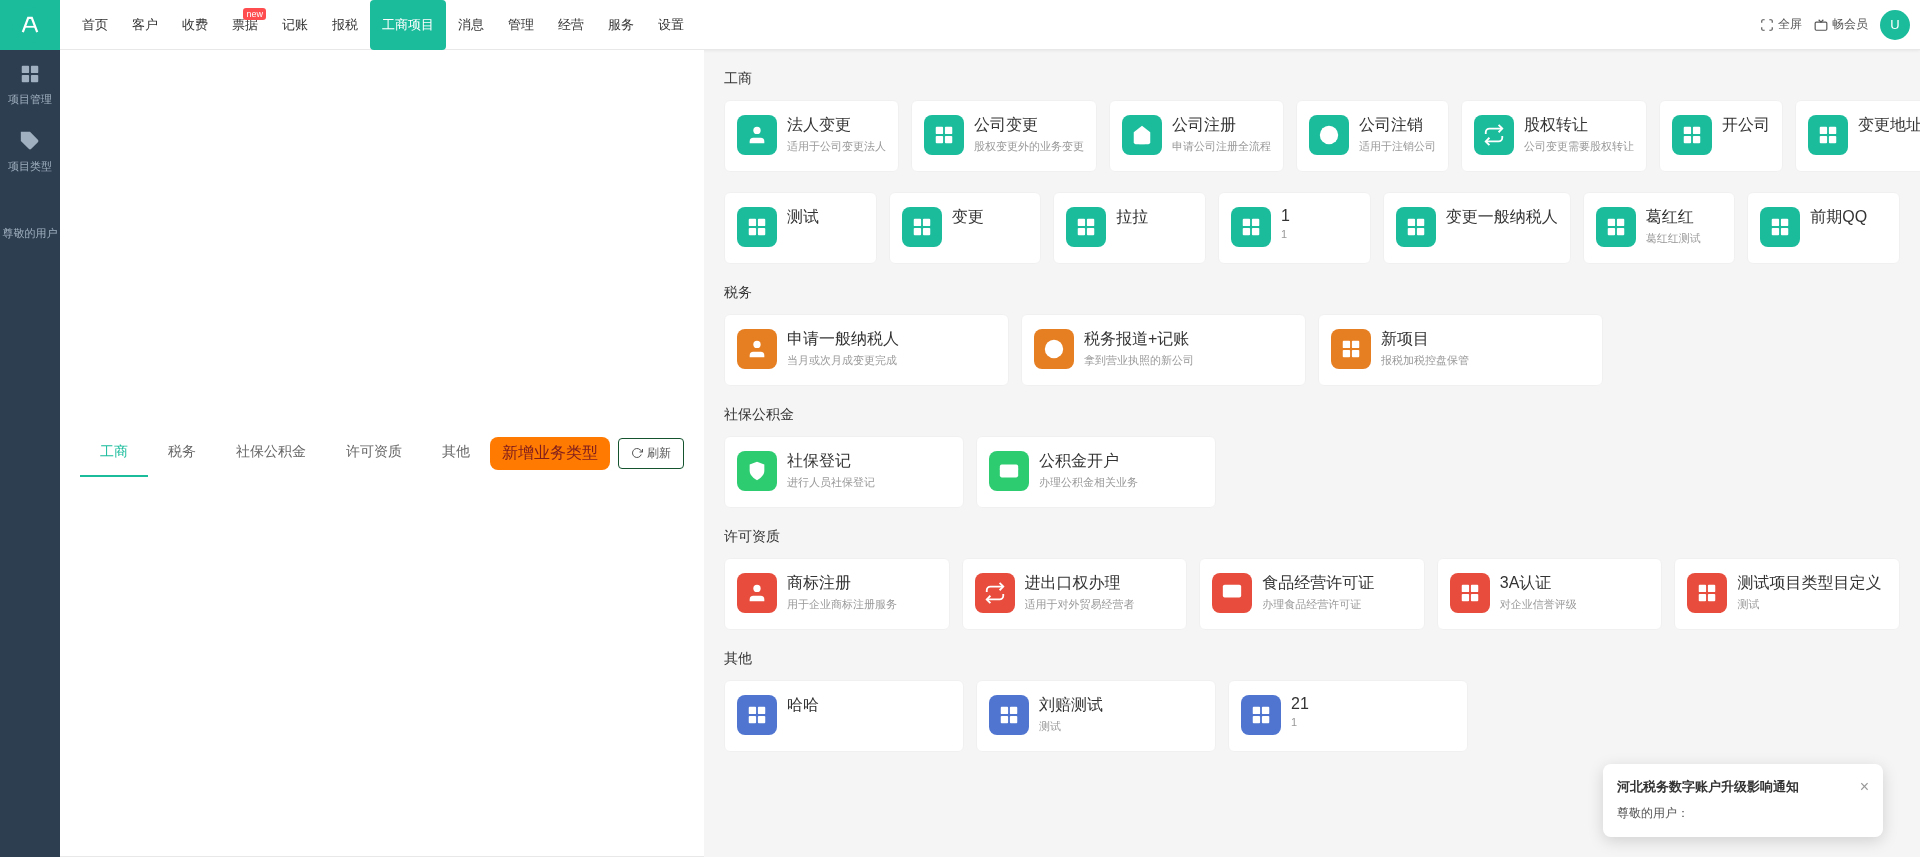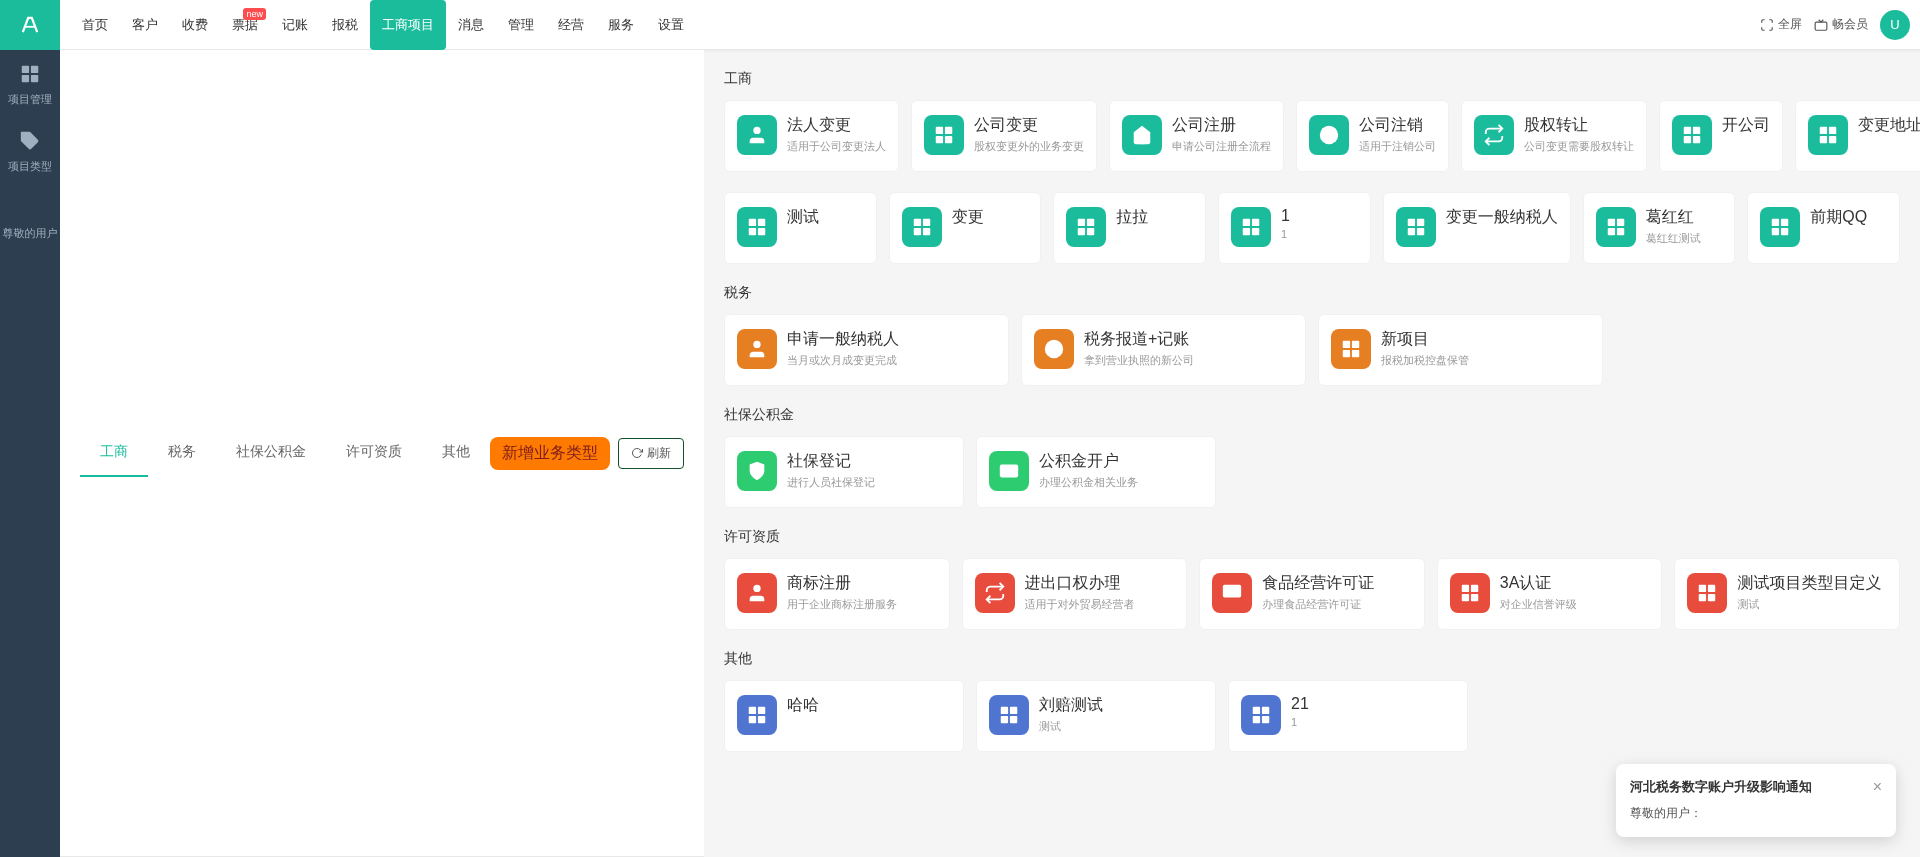--- a/index.html
+++ b/index.html
@@ -267,21 +267,21 @@
     .ic-teal { background: #1abc9c; }
     .ic-orange { background: #e67e22; }
     .ic-red { background: #e74c3c; }
     .ic-green { background: #2ecc71; }
     .ic-indigo { background: #4f75d1; }
 
     
     .notif-popup {
       position: fixed;
       bottom: 20px;
-      right: 24px;
+      right: 37px;
       background: white;
       border-radius: 8px;
       box-shadow: 0 4px 16px rgba(0,0,0,0.15);
       width: 280px;
       padding: 14px;
       font-size: 12px;
       color: #333;
       z-index: 999;
     }
     .notif-header {

